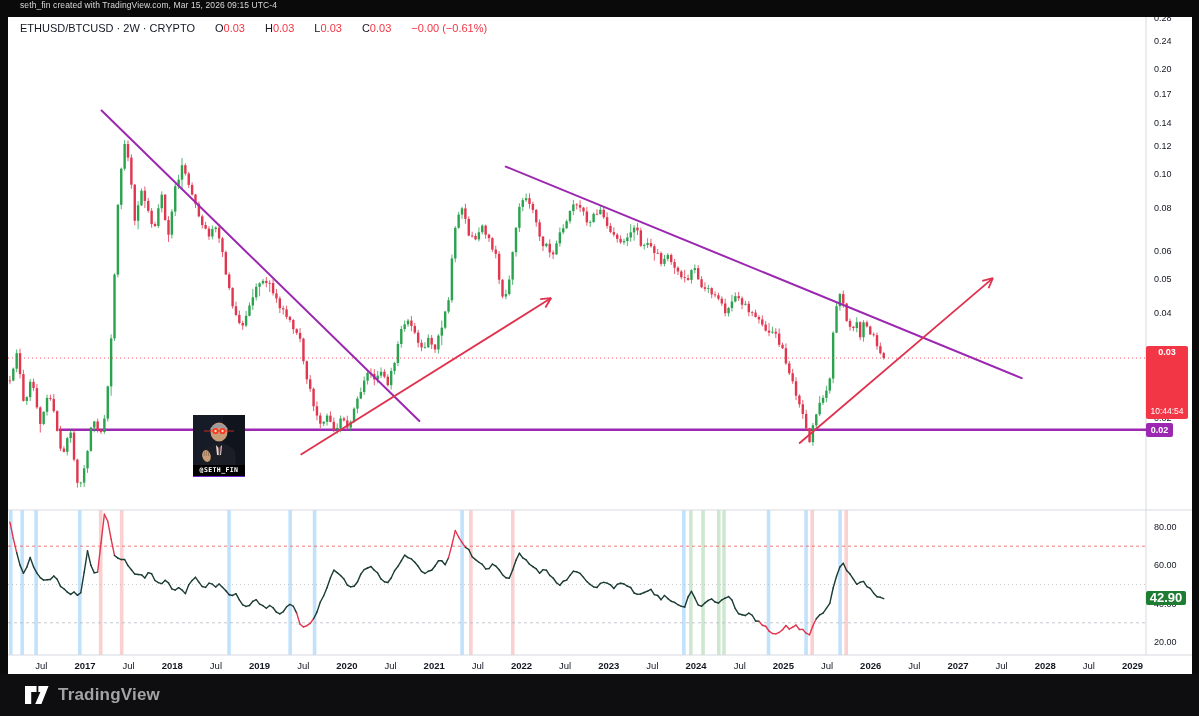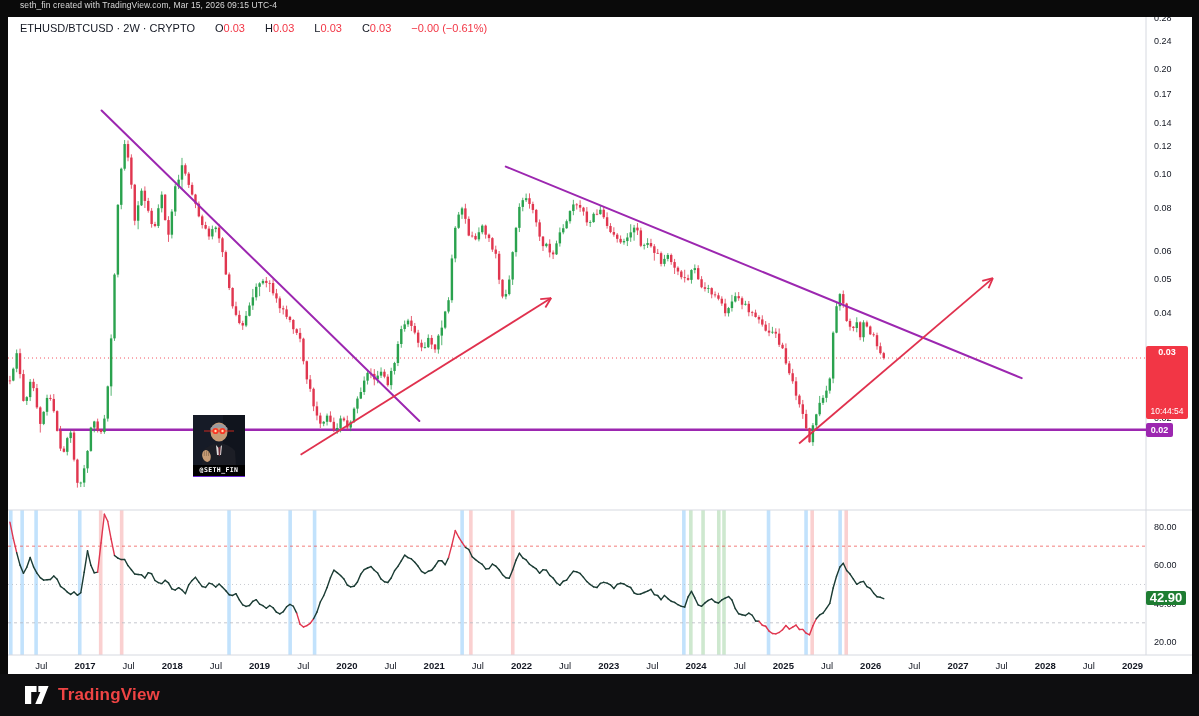--- a/index.html
+++ b/index.html
@@ -15,21 +15,21 @@
   .legend .v{color:#f23645;}
   .badge{position:absolute;color:#fff;text-align:center;border-radius:2px;z-index:5;}
   .price-badge{left:1146px;width:42px;font-size:9px;font-weight:700;line-height:11px;padding:1px 0 2px 0;}
   .price-badge .cd{font-weight:400;font-size:8.5px;margin-top:48px;}
   .level-badge{left:1146px;width:27px;height:14px;line-height:14px;font-size:9px;font-weight:700;}
   .rsi-badge{left:1146px;width:40px;height:14px;line-height:14px;font-size:13px;font-weight:700;}
   .meme{position:absolute;left:185px;top:398px;width:52px;height:62px;background:#6d28d9;}
   .meme-label{position:absolute;left:0;bottom:1px;width:52px;height:11px;line-height:11px;background:#000;
       color:#fff;font-family:"DejaVu Sans Mono",monospace;font-size:6.5px;font-weight:700;text-align:center;letter-spacing:.4px;}
   .bottom-bar{position:absolute;left:0;top:674px;width:1199px;height:42px;background:#0e0e10;display:flex;align-items:center;gap:9px;padding-left:25px;box-sizing:border-box;}
-  .tv-name{color:#ef4444;font-size:17px;font-weight:700;letter-spacing:.2px;}
+  .tv-name{color:#a3a3a3;font-size:17px;font-weight:700;letter-spacing:.2px;}
 </style>
 </head>
 <body>
 
 <div class="page">
 
   <div class="top-bar">
     <span>seth_fin created with TradingView.com, Mar 15, 2026 09:15 UTC-4</span>
   </div>
 

